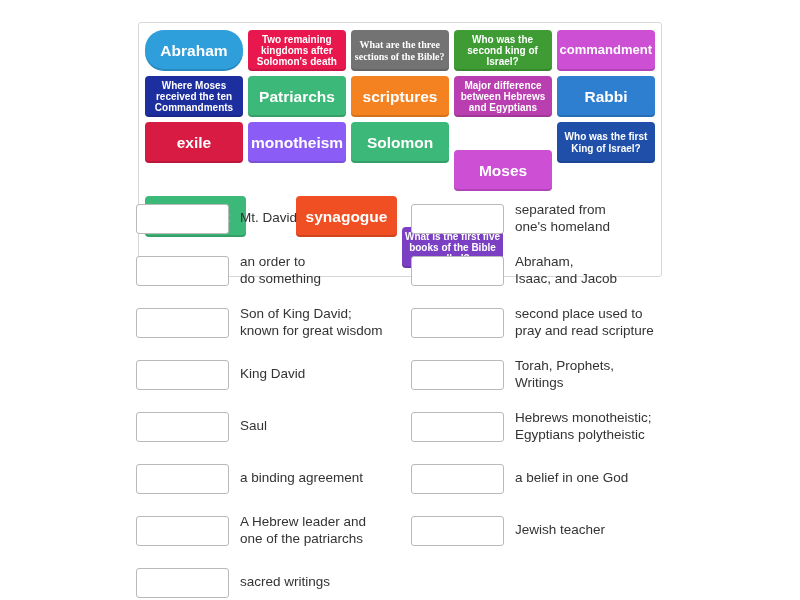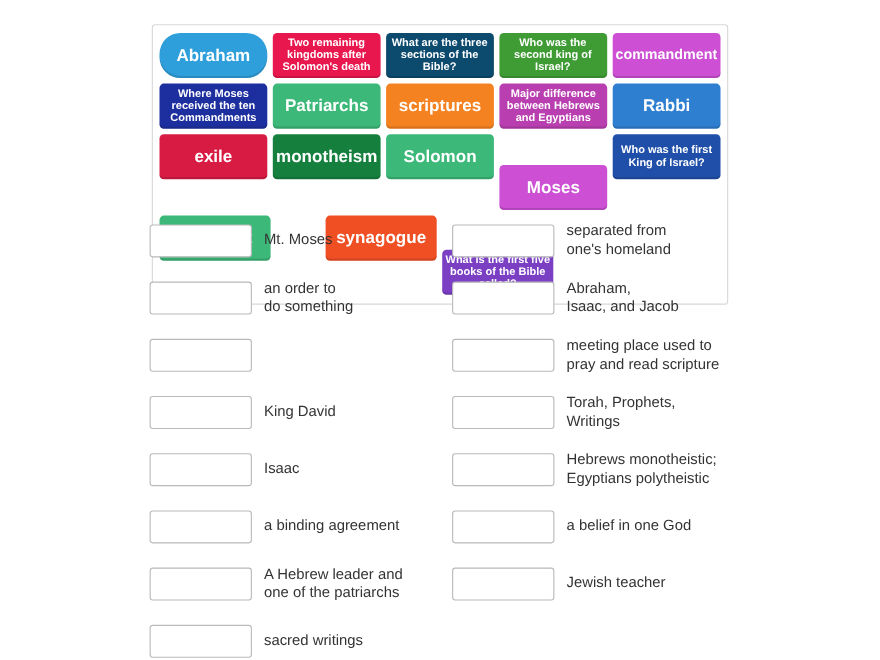--- a/index.html
+++ b/index.html
@@ -113,74 +113,78 @@
 </head>
 <body>
 
 <div id="app">
 
   <div class="tile-bank" id="tile-bank">
     <div class="tile-rows" id="tile-rows">
         <div class="tile-row">
           <div class="tile big" style="background: rgb(47, 159, 219); border-radius: 19px;">Abraham</div>
           <div class="tile small" style="background: rgb(232, 23, 78);">Two remaining kingdoms after Solomon's death</div>
-          <div class="tile small" style="background: #0c4a6e;">What are the three sections of the Bible?</div>
+          <div class="tile small" style="background: #737373; font-family: Liberation Serif, serif;">What are the three sections of the Bible?</div>
           <div class="tile small" style="background: rgb(63, 156, 53);">Who was the second king of Israel?</div>
           <div class="tile medium" style="background: rgb(204, 79, 212);">commandment</div>
         </div>
         <div class="tile-row">
           <div class="tile small" style="background: rgb(29, 47, 158);">Where Moses received the ten Commandments</div>
           <div class="tile big" style="background: rgb(60, 184, 120);">Patriarchs</div>
           <div class="tile big" style="background: rgb(245, 130, 32);">scriptures</div>
           <div class="tile small" style="background: rgb(185, 63, 176);">Major difference between Hebrews and Egyptians</div>
           <div class="tile big" style="background: rgb(47, 127, 209);">Rabbi</div>
         </div>
         <div class="tile-row">
           <div class="tile big" style="background: rgb(216, 27, 67);">exile</div>
-          <div class="tile big" style="background: #15803d;">monotheism</div>
+          <div class="tile big" style="background: #8b5cf6;">monotheism</div>
           <div class="tile big" style="background: rgb(60, 184, 120);">Solomon</div>
           <div class="tile big" style="background: rgb(204, 79, 212); margin-top: 28px;">Moses</div>
           <div class="tile small" style="background: rgb(31, 79, 168);">Who was the first King of Israel?</div>
         </div>
         <div class="tile-row">
           <div class="tile big" style="background: rgb(60, 184, 120);">covenant</div>
           <div class="tile big" style="background: rgb(240, 78, 35); margin-left: 45px;">synagogue</div>
           <div class="tile small" style="background: rgb(123, 63, 196); margin-top: 31px;">What is the first five books of the Bible called?</div>
         </div>
       </div>
   </div>
 
   <div class="columns">
     <div class="column left" id="col-left">
         <div class="row">
           <div class="drop-box"></div>
           <div class="answer-text">
-            <span class="ln">Mt. Moses</span>
+            <span class="ln">Mt. David</span>
           </div>
         </div>
         <div class="row">
           <div class="drop-box"></div>
           <div class="answer-text">
             <span class="ln">an order to</span>
             <span class="ln">do something</span>
           </div>
         </div>
         <div class="row">
           <div class="drop-box"></div>
+          <div class="answer-text">
+            <span class="ln">Son of King David;</span>
+            <span class="ln">known for great wisdom</span>
+          </div>
         </div>
         <div class="row">
           <div class="drop-box"></div>
           <div class="answer-text">
             <span class="ln">King David</span>
           </div>
         </div>
         <div class="row">
           <div class="drop-box"></div>
           <div class="answer-text">
-            <span class="ln">Isaac</span>
+            <span class="ln">Saul</span>
           </div>
         </div>
         <div class="row">
           <div class="drop-box"></div>
           <div class="answer-text">
             <span class="ln">a binding agreement</span>
           </div>
         </div>
         <div class="row">
           <div class="drop-box"></div>
@@ -207,21 +211,21 @@
         <div class="row">
           <div class="drop-box"></div>
           <div class="answer-text">
             <span class="ln">Abraham,</span>
             <span class="ln">Isaac, and Jacob</span>
           </div>
         </div>
         <div class="row">
           <div class="drop-box"></div>
           <div class="answer-text">
-            <span class="ln">meeting place used to</span>
+            <span class="ln">second place used to</span>
             <span class="ln">pray and read scripture</span>
           </div>
         </div>
         <div class="row">
           <div class="drop-box"></div>
           <div class="answer-text">
             <span class="ln">Torah, Prophets,</span>
             <span class="ln">Writings</span>
           </div>
         </div>

